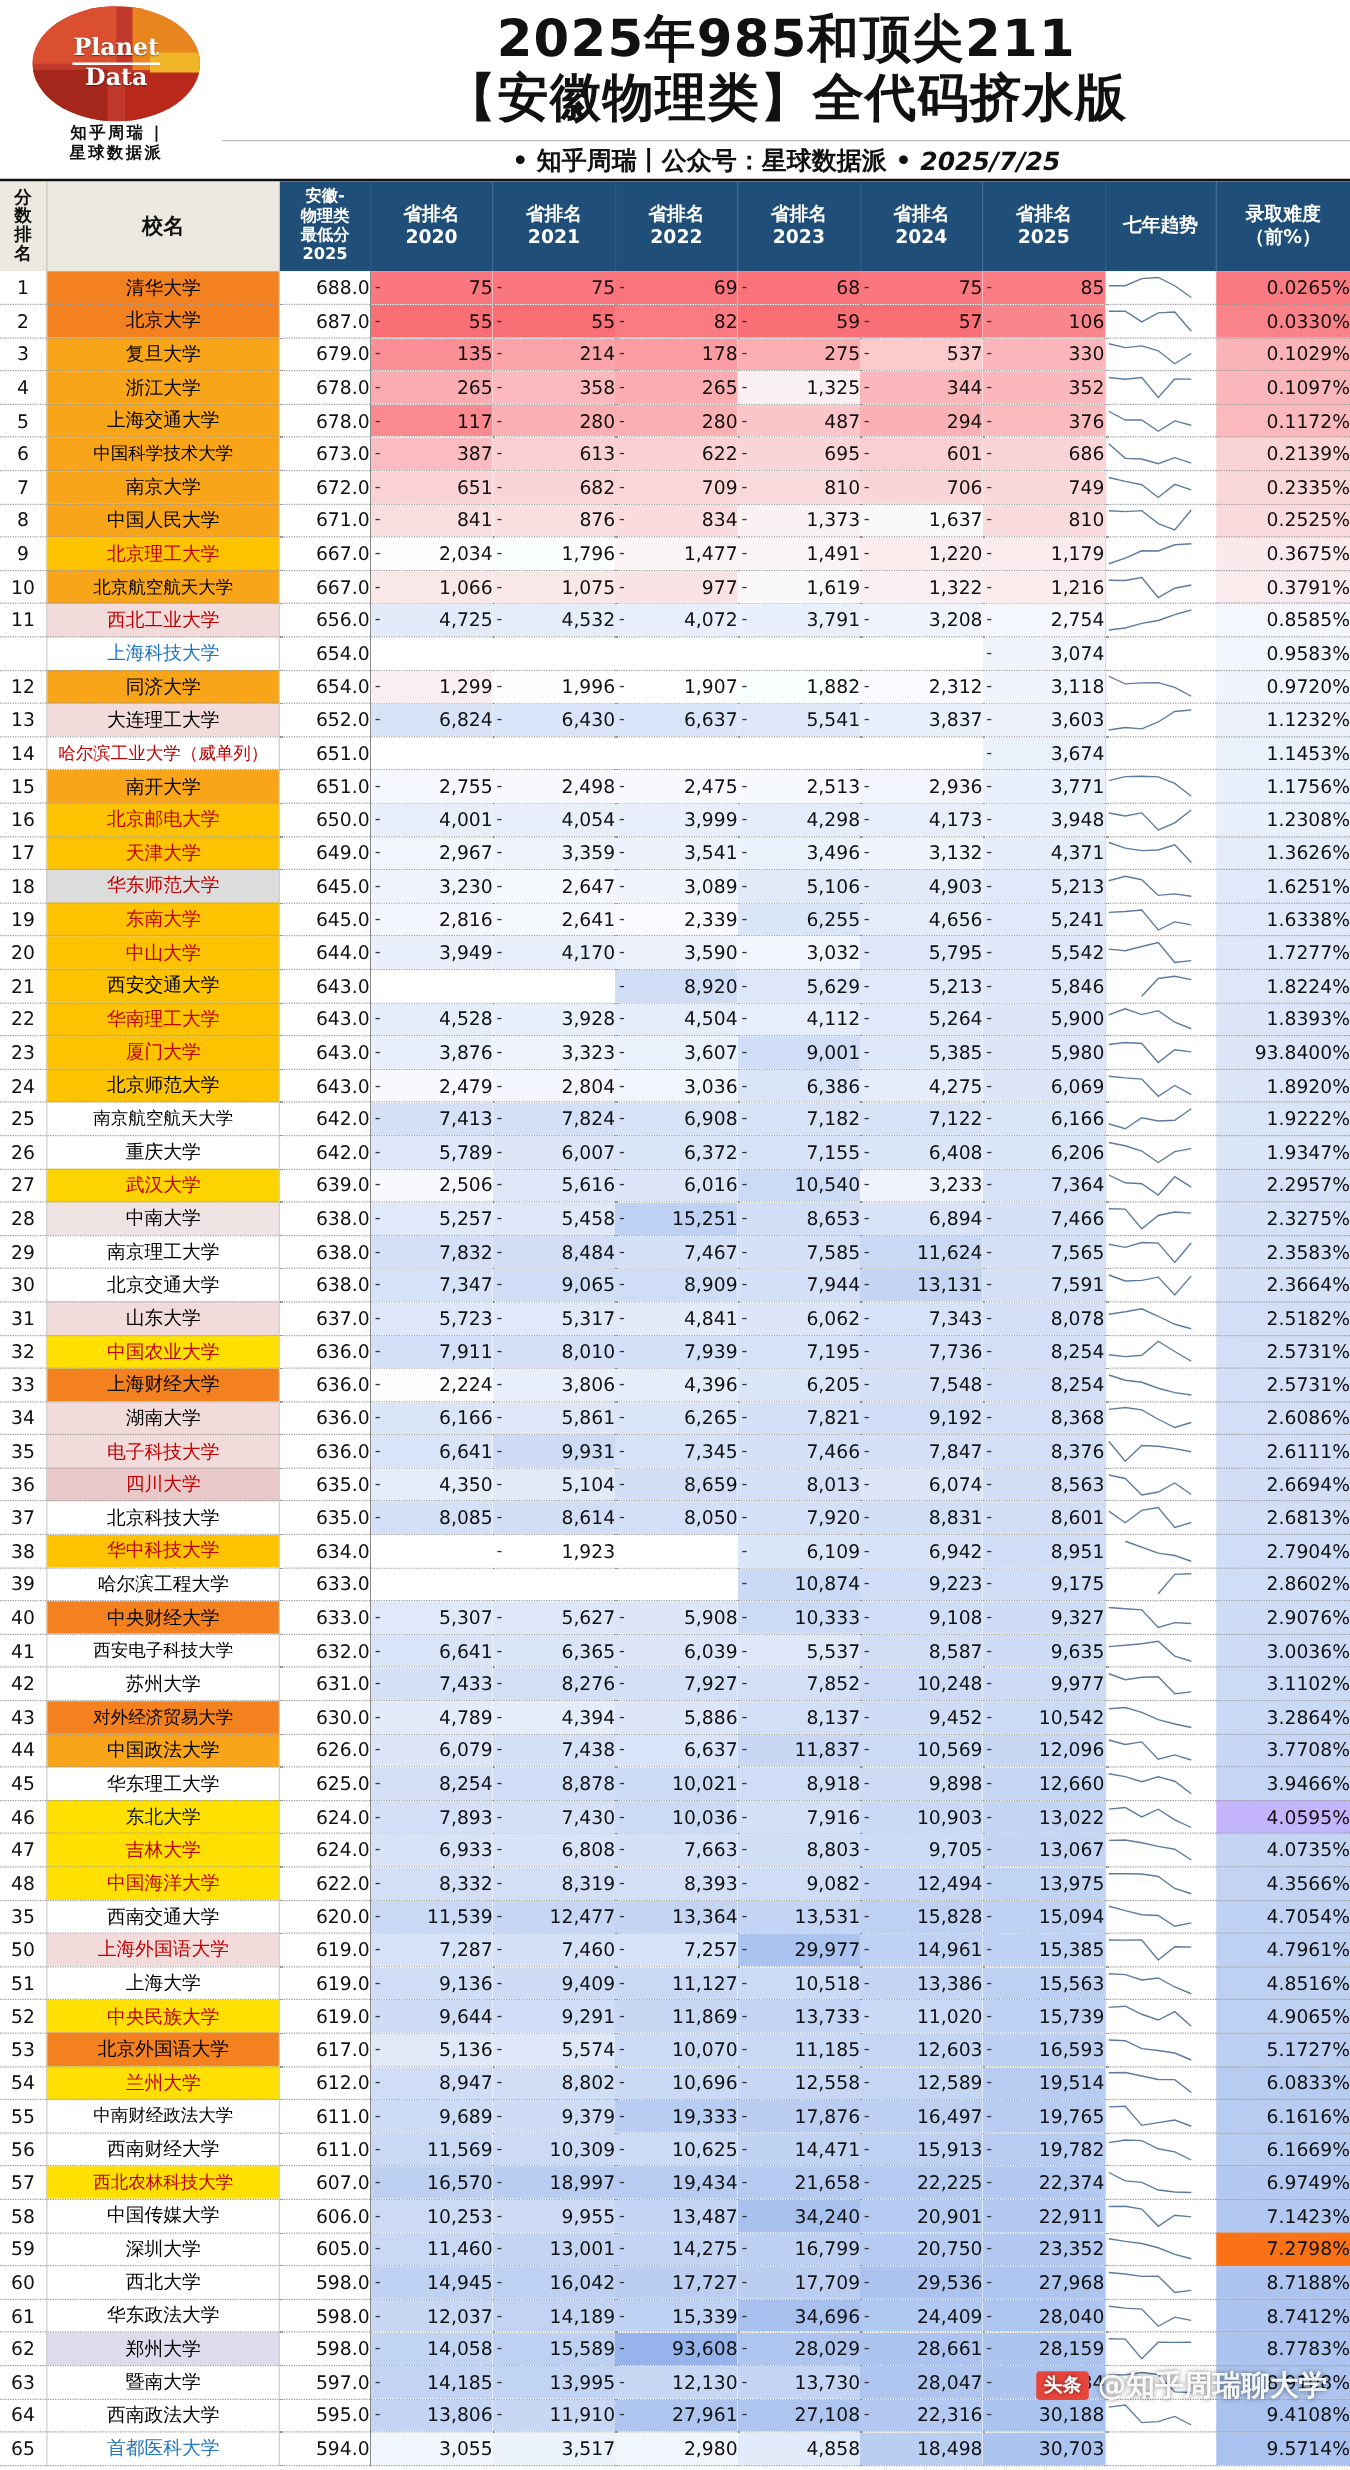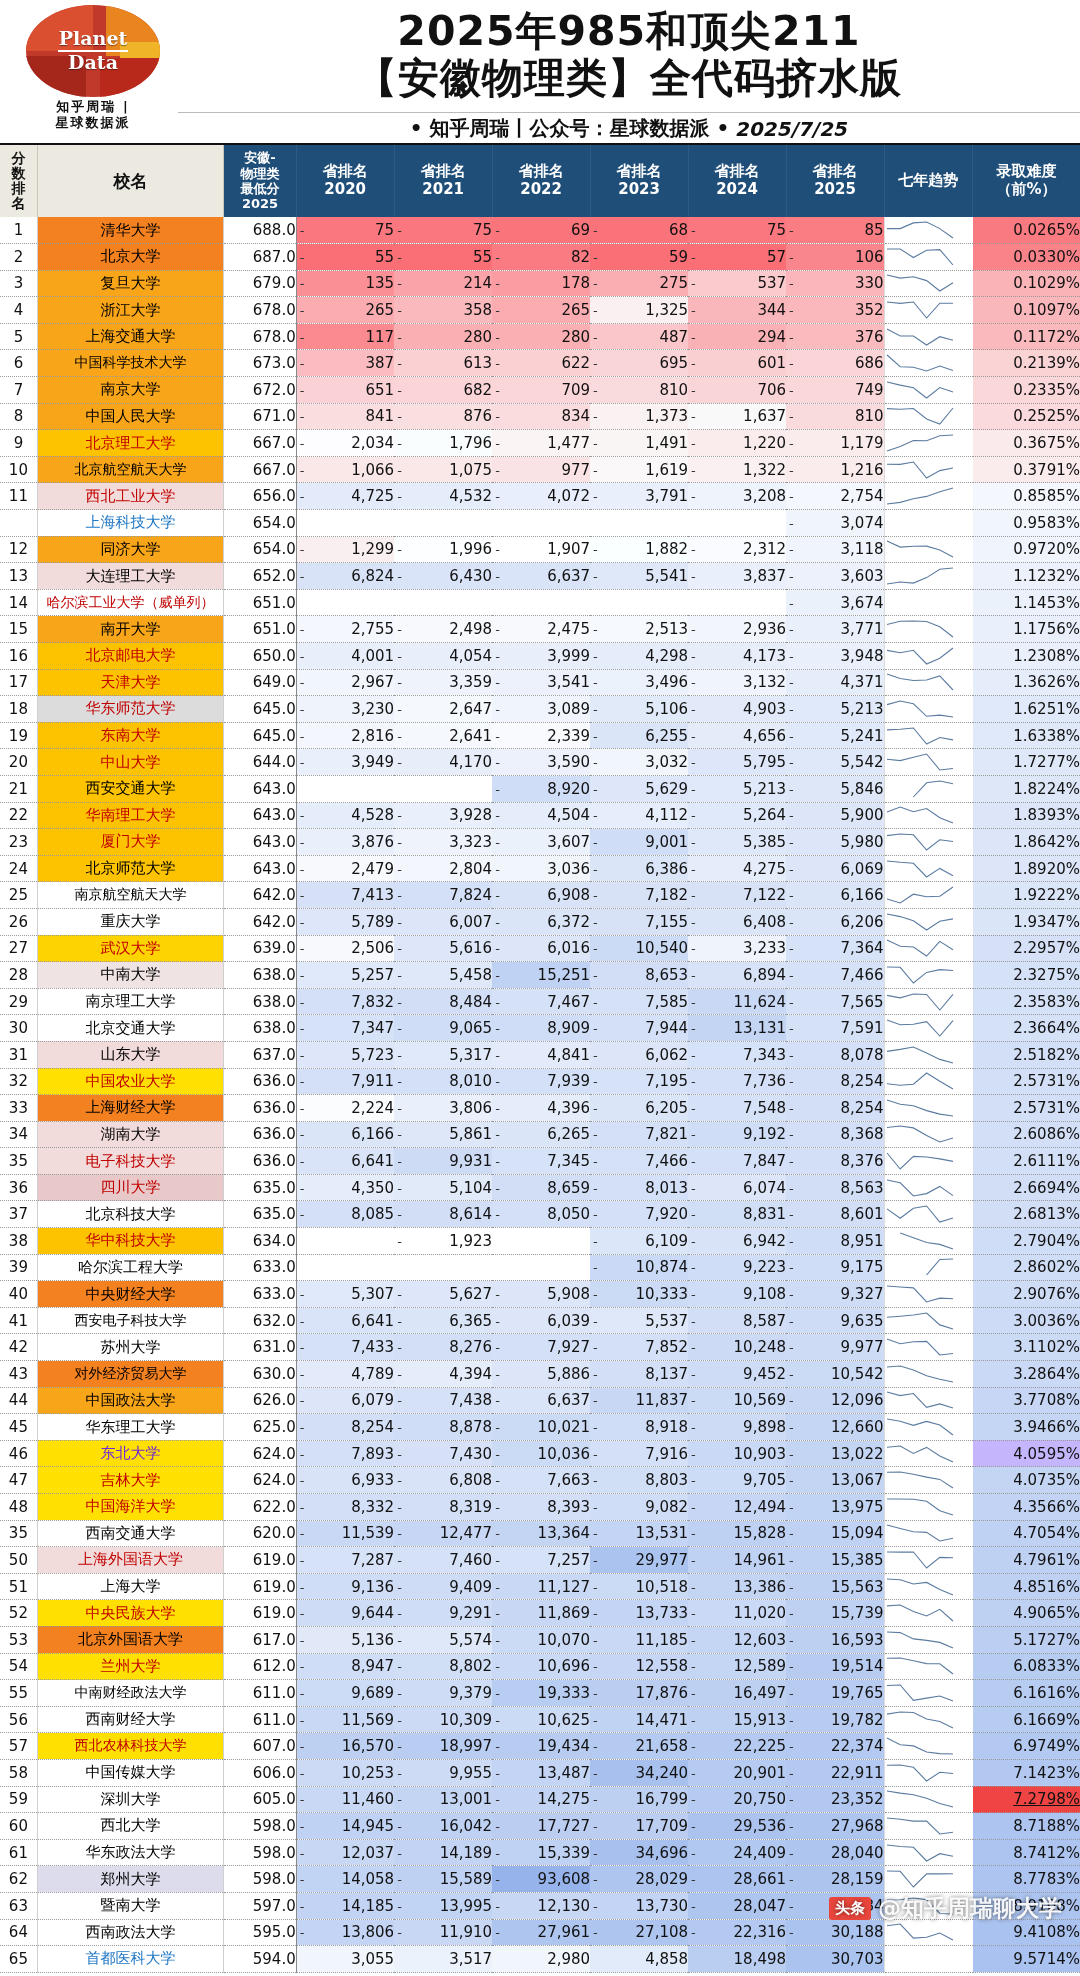--- a/index.html
+++ b/index.html
@@ -674,21 +674,21 @@
           <td class="yr" style="background:rgb(238,243,252);"><span class="dash">-</span>3,323</td>
           <td class="yr" style="background:rgb(235,241,251);"><span class="dash">-</span>3,607</td>
           <td class="yr" style="background:rgb(208,221,246);"><span class="dash">-</span>9,001</td>
           <td class="yr" style="background:rgb(223,232,249);"><span class="dash">-</span>5,385</td>
           <td class="yr" style="background:rgb(220,230,248);"><span class="dash">-</span>5,980</td>
           <td class="trend">
             <svg class="spark" width="70" height="20" viewBox="0 0 70 20">
               <polyline points="2.0,3.6 15.2,2.0 28.4,2.8 41.6,18.0 54.8,7.8 68.0,9.5" fill="none" stroke="#5b7ba0" stroke-width="1.1"></polyline>
             </svg>
           </td>
-          <td class="diff" style="background:rgb(220,230,248);">1.8642%</td>
+          <td class="diff" style="background:rgb(220,230,248);">93.8400%</td>
         </tr>
         <tr>
           <td class="rank">24</td>
           <td class="uname" style="background:#fdc300;color:#000;">北京师范大学</td>
           <td class="score">643.0</td>
           <td class="yr" style="background:rgb(247,249,253);"><span class="dash">-</span>2,479</td>
           <td class="yr" style="background:rgb(243,247,253);"><span class="dash">-</span>2,804</td>
           <td class="yr" style="background:rgb(241,245,252);"><span class="dash">-</span>3,036</td>
           <td class="yr" style="background:rgb(218,229,248);"><span class="dash">-</span>6,386</td>
           <td class="yr" style="background:rgb(230,237,250);"><span class="dash">-</span>4,275</td>
@@ -1052,21 +1052,21 @@
           <td class="yr" style="background:rgb(197,214,244);"><span class="dash">-</span>12,660</td>
           <td class="trend">
             <svg class="spark" width="70" height="20" viewBox="0 0 70 20">
               <polyline points="2.0,2.0 15.2,4.3 28.4,8.4 41.6,4.4 54.8,8.0 68.0,18.0" fill="none" stroke="#5b7ba0" stroke-width="1.1"></polyline>
             </svg>
           </td>
           <td class="diff" style="background:rgb(197,213,244);">3.9466%</td>
         </tr>
         <tr>
           <td class="rank">46</td>
-          <td class="uname" style="background:#ffe000;color:#6d28d9;">东北大学</td>
+          <td class="uname" style="background:#ffe000;color:#0f172a;">东北大学</td>
           <td class="score">624.0</td>
           <td class="yr" style="background:rgb(212,224,247);"><span class="dash">-</span>7,893</td>
           <td class="yr" style="background:rgb(214,225,247);"><span class="dash">-</span>7,430</td>
           <td class="yr" style="background:rgb(204,219,245);"><span class="dash">-</span>10,036</td>
           <td class="yr" style="background:rgb(212,224,247);"><span class="dash">-</span>7,916</td>
           <td class="yr" style="background:rgb(202,217,245);"><span class="dash">-</span>10,903</td>
           <td class="yr" style="background:rgb(196,213,244);"><span class="dash">-</span>13,022</td>
           <td class="trend">
             <svg class="spark" width="70" height="20" viewBox="0 0 70 20">
               <polyline points="2.0,3.3 15.2,2.0 28.4,9.5 41.6,3.4 54.8,11.9 68.0,18.0" fill="none" stroke="#5b7ba0" stroke-width="1.1"></polyline>
@@ -1286,21 +1286,21 @@
           <td class="yr" style="background:rgb(196,213,244);"><span class="dash">-</span>13,001</td>
           <td class="yr" style="background:rgb(194,211,243);"><span class="dash">-</span>14,275</td>
           <td class="yr" style="background:rgb(189,208,242);"><span class="dash">-</span>16,799</td>
           <td class="yr" style="background:rgb(182,203,241);"><span class="dash">-</span>20,750</td>
           <td class="yr" style="background:rgb(179,200,240);"><span class="dash">-</span>23,352</td>
           <td class="trend">
             <svg class="spark" width="70" height="20" viewBox="0 0 70 20">
               <polyline points="2.0,2.0 15.2,4.1 28.4,5.8 41.6,9.2 54.8,14.5 68.0,18.0" fill="none" stroke="#5b7ba0" stroke-width="1.1"></polyline>
             </svg>
           </td>
-          <td class="diff" style="background:#ef4444;text-decoration:underline;">7.2798%</td>
+          <td class="diff" style="background:#f97316;">7.2798%</td>
         </tr>
         <tr>
           <td class="rank">60</td>
           <td class="uname" style="background:#ffffff;color:#000;">西北大学</td>
           <td class="score">598.0</td>
           <td class="yr" style="background:rgb(192,210,243);"><span class="dash">-</span>14,945</td>
           <td class="yr" style="background:rgb(190,209,243);"><span class="dash">-</span>16,042</td>
           <td class="yr" style="background:rgb(187,206,242);"><span class="dash">-</span>17,727</td>
           <td class="yr" style="background:rgb(187,206,242);"><span class="dash">-</span>17,709</td>
           <td class="yr" style="background:rgb(172,195,239);"><span class="dash">-</span>29,536</td>

